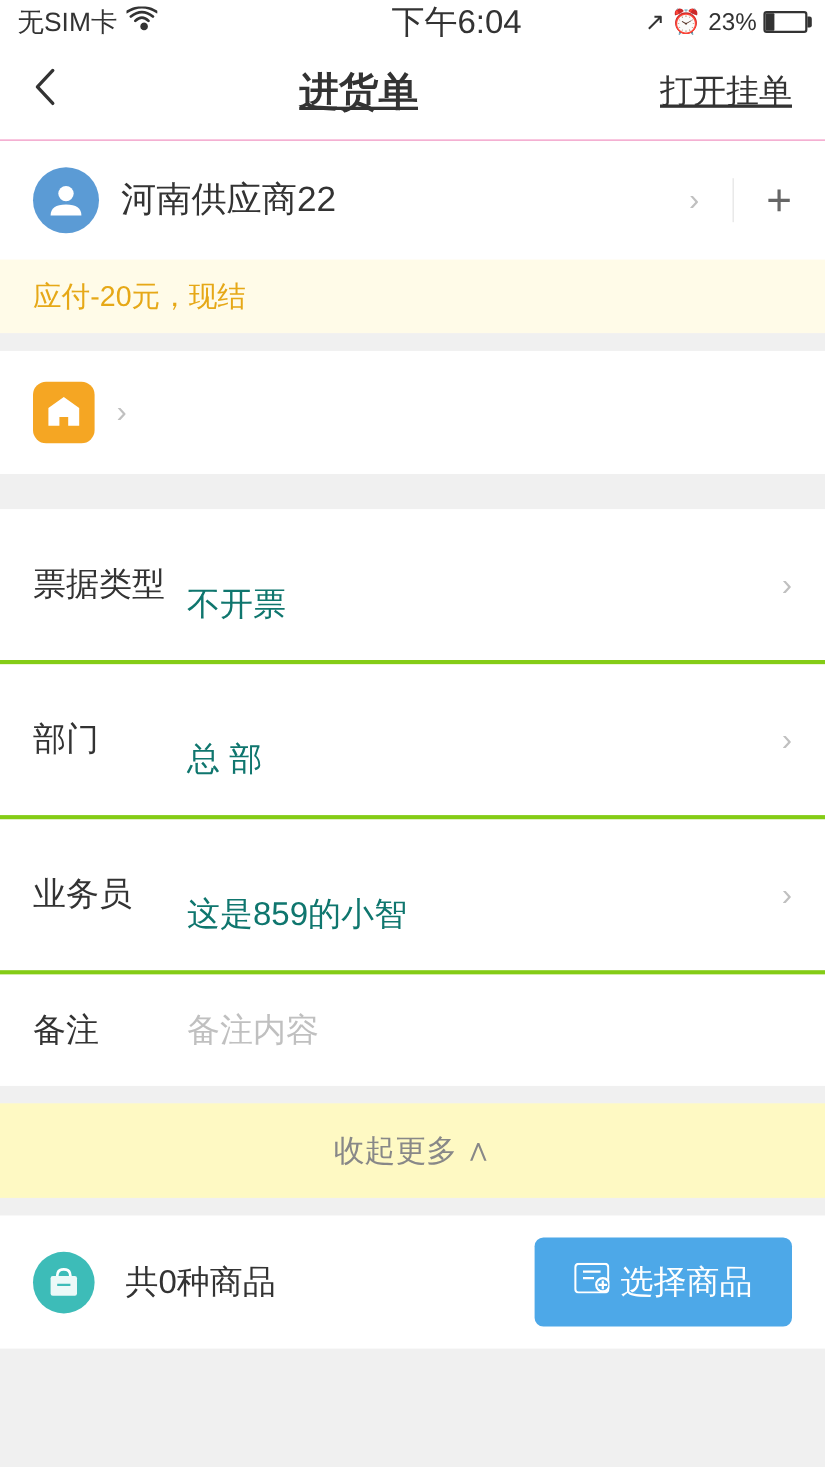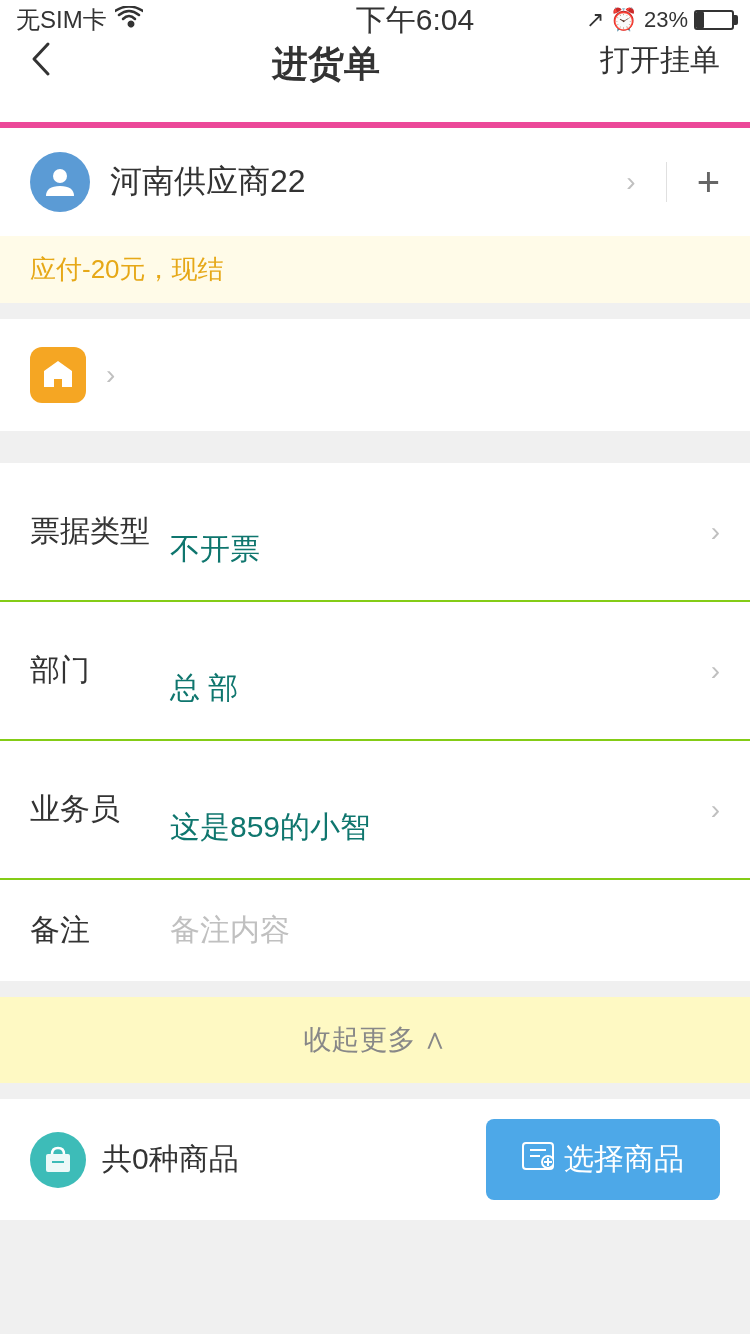--- a/index.html
+++ b/index.html
@@ -70,24 +70,25 @@
       background: #333;
       border-radius: 1px;
     }
 
     
     .nav-bar {
       width: 100%;
       height: 88px;
       background: #fff;
       display: flex;
-      align-items: flex-start;
+      align-items: center;
       justify-content: space-between;
       padding: 0 30px;
-      border-bottom: 6px solid #ec4899;
+      border-bottom: 1px solid #ec4899;
+      text-decoration: underline;
     }
     .nav-back {
       font-size: 36px;
       color: #333;
       cursor: pointer;
     }
     .nav-title {
       font-size: 36px;
       font-weight: 600;
       color: #333;
@@ -194,21 +195,21 @@
 
     
     .form-section {
       background: #fff;
       margin-top: 16px;
     }
     .form-row {
       display: flex;
       align-items: center;
       padding: 30px 30px;
-      border-bottom: 2px solid #84cc16;
+      border-bottom: 4px solid #84cc16;
       background: #fff;
     }
     .form-row:last-child {
       border-bottom: none;
     }
     .form-label {
       font-size: 30px;
       color: #333;
       width: 140px;
       flex-shrink: 0;
@@ -241,21 +242,21 @@
       background: #fff;
       display: flex;
       align-items: center;
       justify-content: space-between;
       padding: 20px 30px;
       margin-top: 16px;
     }
     .product-count-wrap {
       display: flex;
       align-items: center;
-      gap: 16px;
+      gap: 28px;
     }
     .product-icon {
       width: 56px;
       height: 56px;
       border-radius: 50%;
       background: #3dbcb8;
       display: flex;
       align-items: center;
       justify-content: center;
       flex-shrink: 0;

